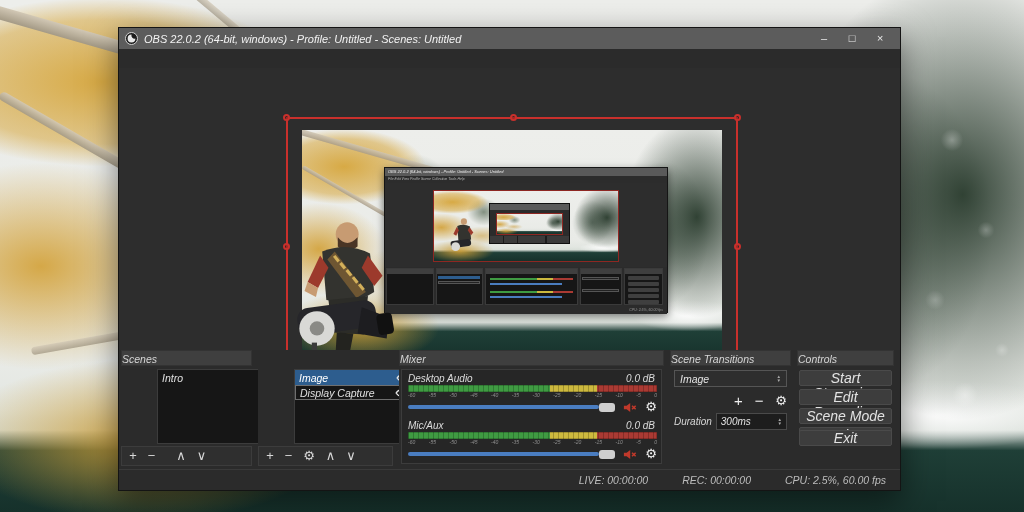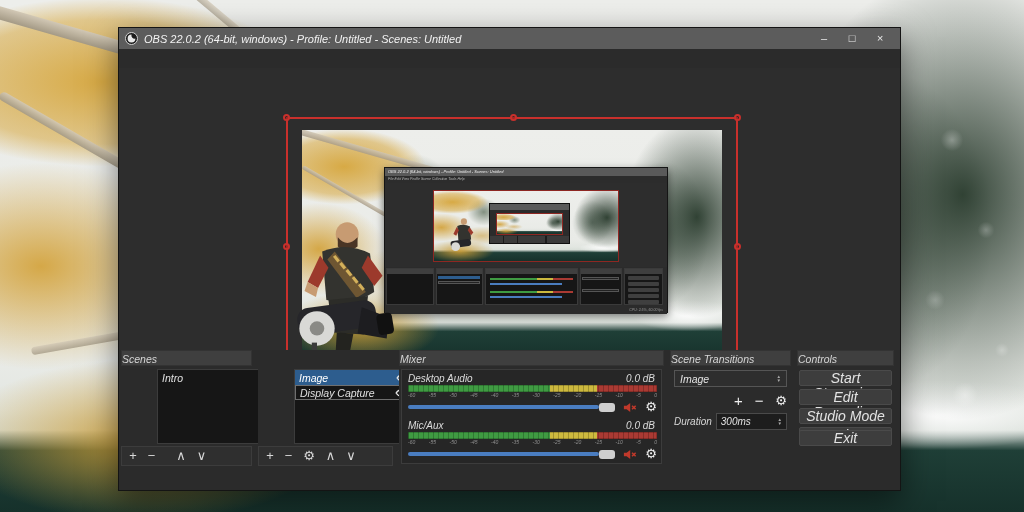--- a/index.html
+++ b/index.html
@@ -400,19 +400,24 @@
             <span>▼</span>
           </span>
         </div>
       </div>
     </div>
 
     <div class="abs panel p-ctrl">
       <div class="abs p-head">Controls</div>
       <div class="abs c-btn" style="top:20px">Start Streaming</div>
       <div class="abs c-btn" style="top:39px">Edit Recording</div>
-      <div class="abs c-btn" style="top:58px">Studio Mode</div>
+      <div class="abs c-btn" style="top:58px">Scene Mode</div>
       <div class="abs c-btn" style="top:77px">Settings</div>
       <div class="abs c-btn" style="top:80px">Exit</div>
     </div>
 
+    <div class="abs statusbar">
+      <span class="status-item">LIVE: 00:00:00</span>
+      <span class="status-item">REC: 00:00:00</span>
+      <span class="status-item">CPU: 2.5%, 60.00 fps</span>
+    </div>
   </div>
 </div>
 
 </body></html>

